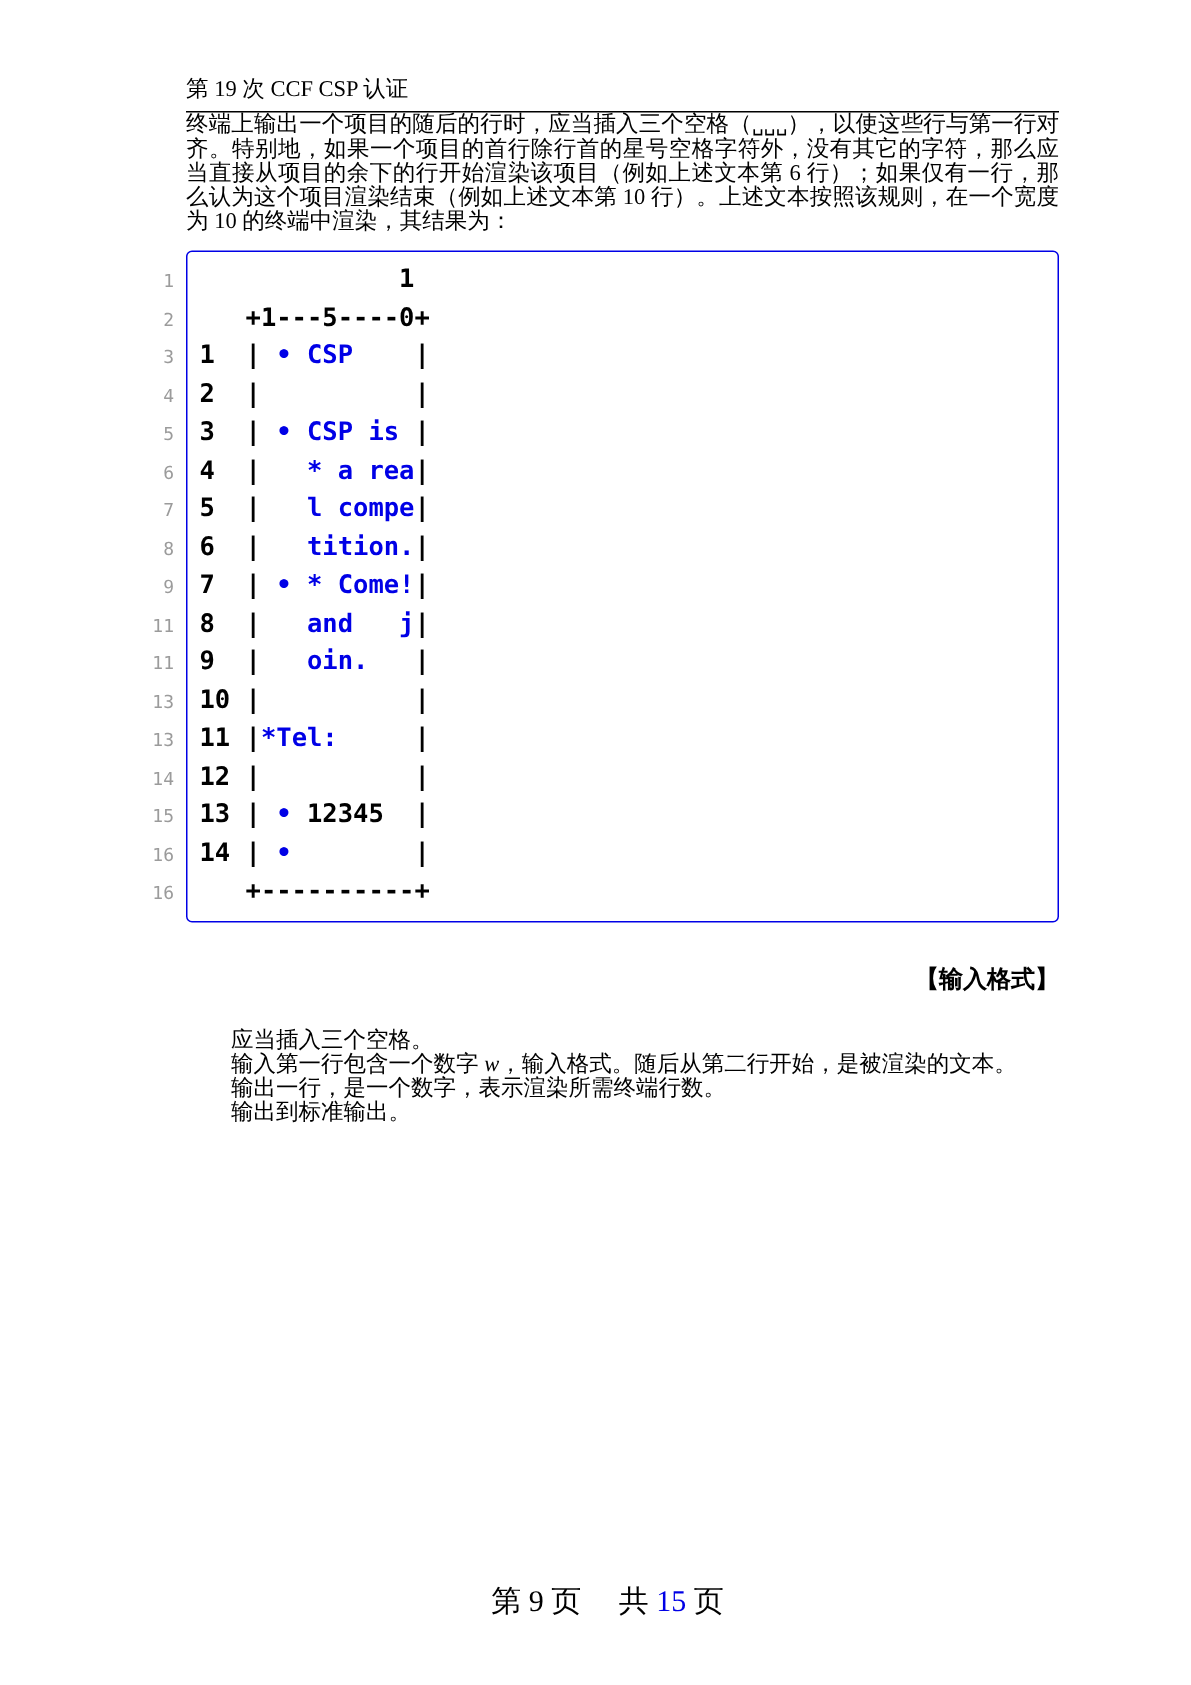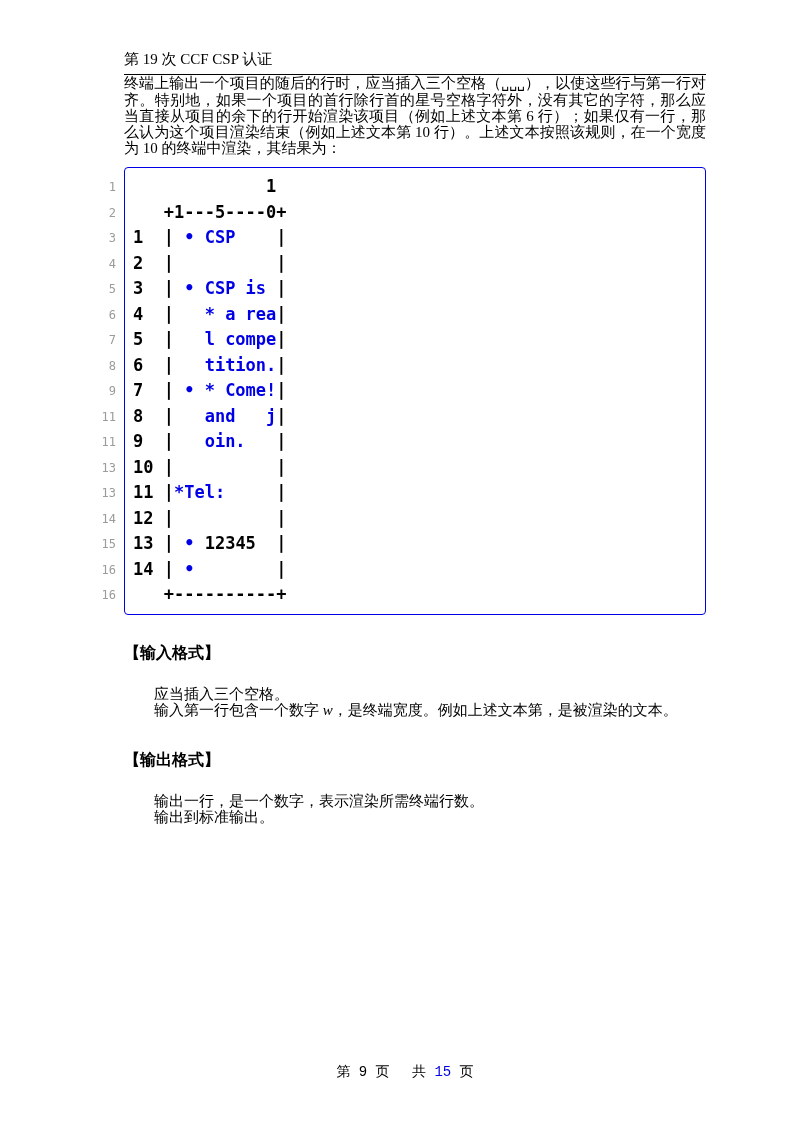--- a/index.html
+++ b/index.html
@@ -55,28 +55,28 @@
     font-family: "DejaVu Sans Mono", monospace;
     font-weight: bold; font-size: 17px;
     white-space: pre;
     background: #fff;
   }
   .code-line { line-height: 25.5px; }
 
   h3.section {
     font-size: 16px; font-weight: bold;
     margin: 28px 0 22px 0;
+    text-align: right;
   }
   h3.section.second { margin-top: 32px; }
 
   footer.pagefoot {
     position: absolute; left: 16px; right: 0; bottom: 42px;
-    text-align: center; font-size: 14px;
+    text-align: center; font-size: 20px;
     white-space: pre;
-    font-family: Liberation Mono, monospace;
   }
 </style>
 </head>
 <body>
 
 <div class="page">
   <div class="content">
 
     <header class="pagehead">
       <span>第 19 次 CCF CSP 认证</span>
@@ -103,22 +103,21 @@
           <div class="gut-num">15</div>
           <div class="gut-num">16</div>
           <div class="gut-num">16</div>
         </div>
       <div class="codebox"><div class="code-line"><span class="seg">             1</span></div><div class="code-line"><span class="seg">   +1---5----0+</span></div><div class="code-line"><span class="seg">1  |</span><span class="seg blue"> • CSP    </span><span class="seg">|</span></div><div class="code-line"><span class="seg">2  |          |</span></div><div class="code-line"><span class="seg">3  |</span><span class="seg blue"> • CSP is </span><span class="seg">|</span></div><div class="code-line"><span class="seg">4  |</span><span class="seg blue">   * a rea</span><span class="seg">|</span></div><div class="code-line"><span class="seg">5  |</span><span class="seg blue">   l compe</span><span class="seg">|</span></div><div class="code-line"><span class="seg">6  |</span><span class="seg blue">   tition.</span><span class="seg">|</span></div><div class="code-line"><span class="seg">7  |</span><span class="seg blue"> • * Come!</span><span class="seg">|</span></div><div class="code-line"><span class="seg">8  |</span><span class="seg blue">   and   j</span><span class="seg">|</span></div><div class="code-line"><span class="seg">9  |</span><span class="seg blue">   oin.   </span><span class="seg">|</span></div><div class="code-line"><span class="seg">10 |          |</span></div><div class="code-line"><span class="seg">11 |</span><span class="seg blue">*Tel:     </span><span class="seg">|</span></div><div class="code-line"><span class="seg">12 |          |</span></div><div class="code-line"><span class="seg">13 |</span><span class="seg blue"> • </span><span class="seg">12345</span><span class="seg">  </span><span class="seg">|</span></div><div class="code-line"><span class="seg">14 |</span><span class="seg blue"> •        </span><span class="seg">|</span></div><div class="code-line"><span class="seg">   +----------+</span></div></div>
     </div>
 
 
     <h3 class="section">【输入格式】</h3>
     <p class="para indent">应当插入三个空格。</p>
-    <p class="para indent"><span class="seg">输入第一行包含一个数字 </span><span class="seg italic">w</span><span class="seg">，是终端宽度。例如上述文本第，是被渲染的文本。</span></p>
+    <p class="para indent"><span class="seg">输入第一行包含一个数字 </span><span class="seg italic">w</span><span class="seg">，输入格式。随后从第二行开始，是被渲染的文本。</span></p>
 
-    <h3 class="section second">【输出格式】</h3>
     <p class="para indent">输出一行，是一个数字，表示渲染所需终端行数。</p>
     <p class="para indent">输出到标准输出。</p>
 
   </div>
 
   <footer class="pagefoot"><span class="seg">第 9 页</span><span class="seg">　 </span><span class="seg">共 </span><span class="seg link">15</span><span class="seg"> 页</span></footer>
 </div>
 
 </body></html>

